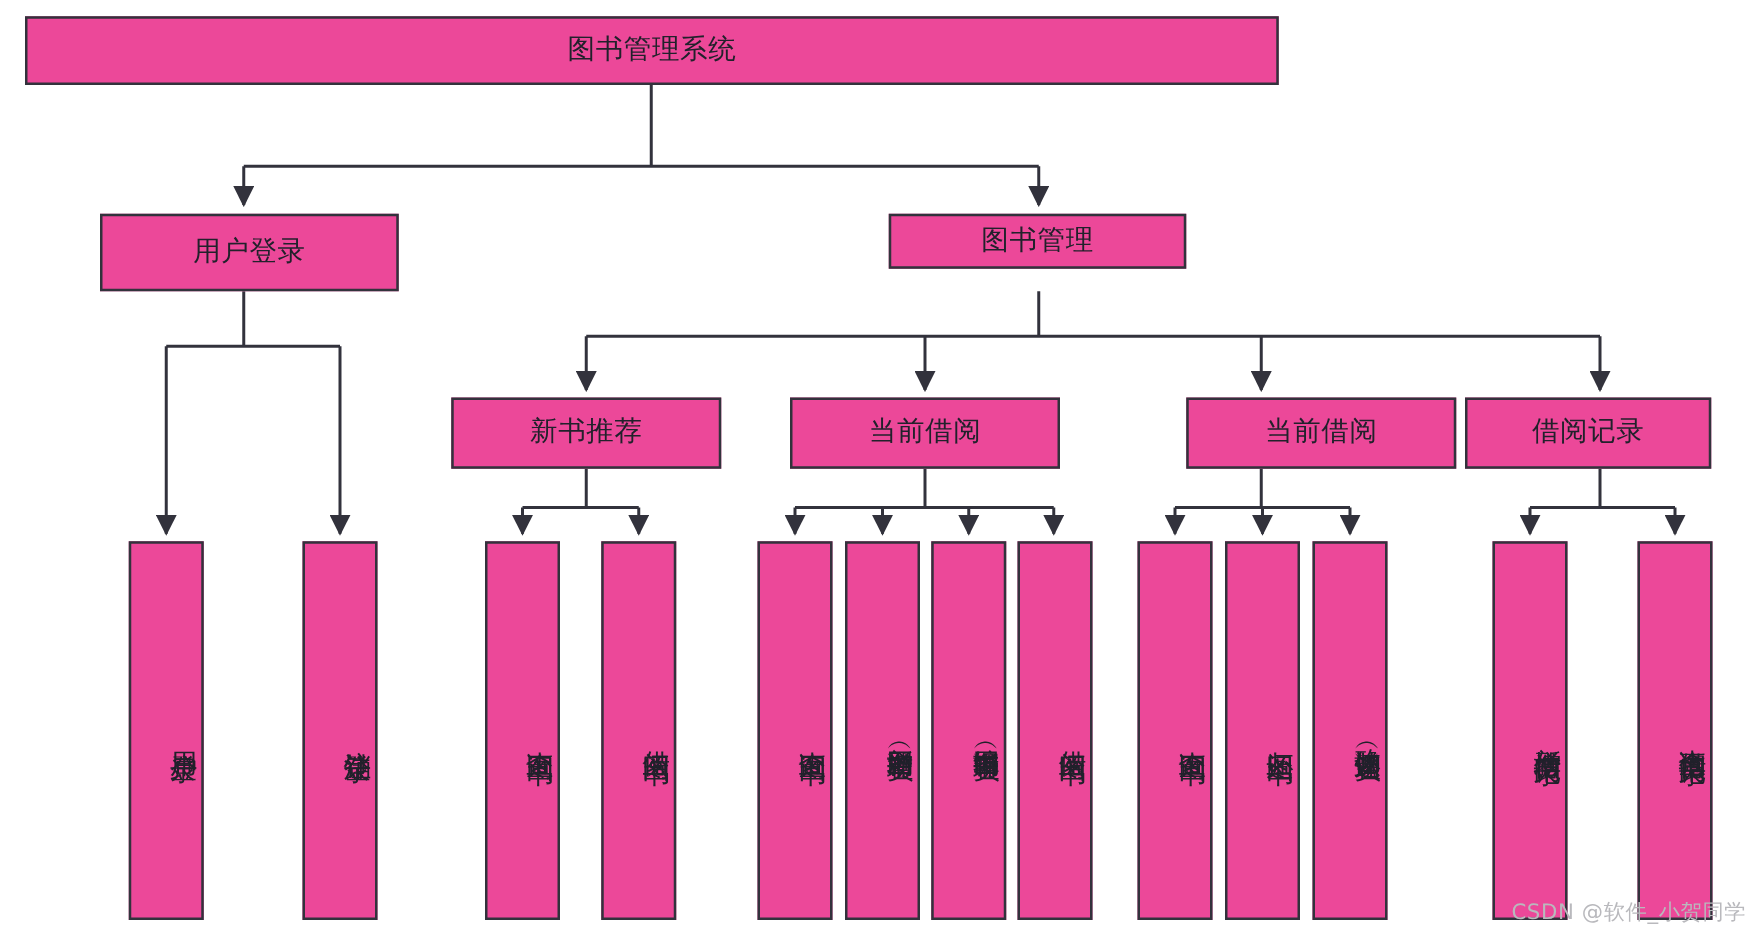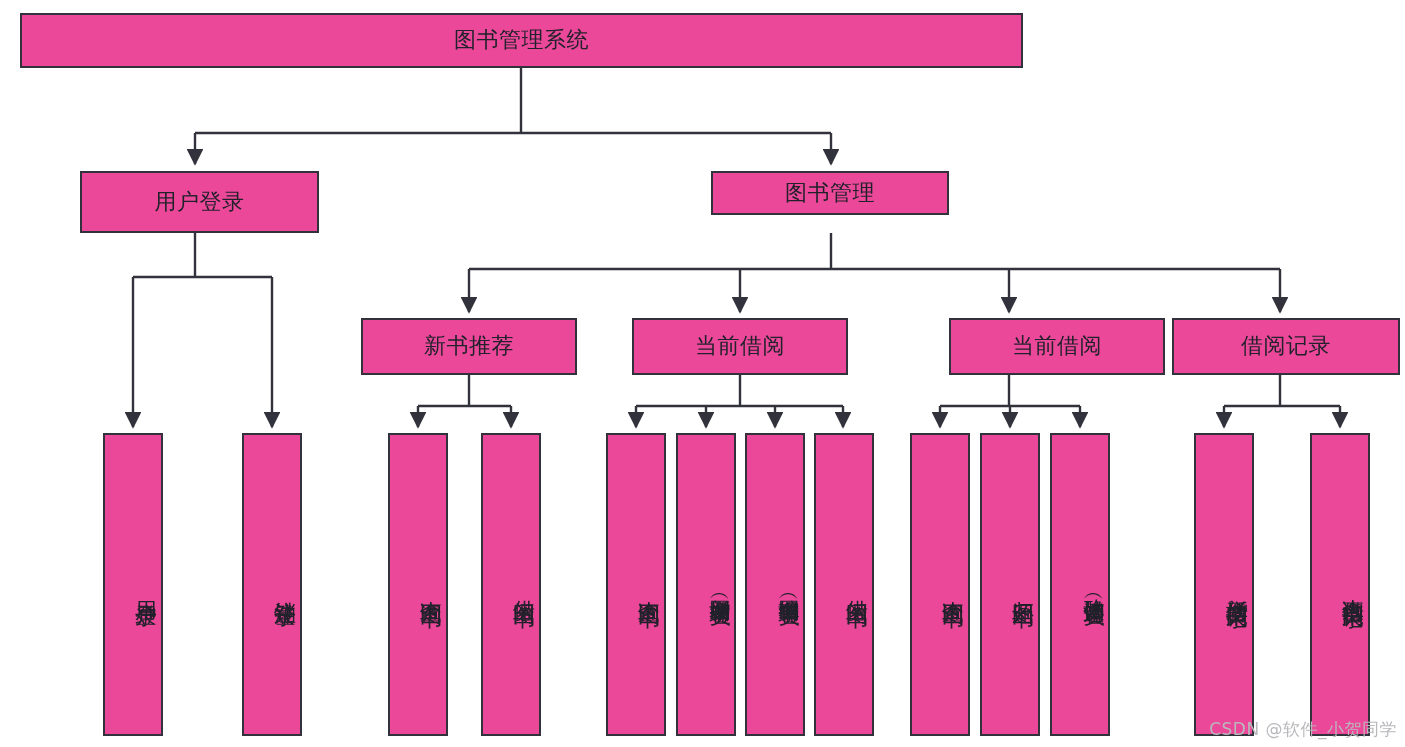--- a/index.html
+++ b/index.html
@@ -133,21 +133,21 @@
 
   <div class="node node-h" style="left:361px; top:318px; width:216px; height:57px;">
     <span>新书推荐</span>
   </div>
   <div class="node node-h" style="left:632px; top:318px; width:216px; height:57px;">
     <span>当前借阅</span>
   </div>
   <div class="node node-h" style="left:901px; top:318px; width:216px; height:57px;margin-left:48px;">
     <span>当前借阅</span>
   </div>
-  <div class="node node-h" style="left:1172px; top:318px; width:228px; height:57px;text-align:right;">
+  <div class="node node-h" style="left:1172px; top:318px; width:197px; height:57px;text-align:right;">
     <span>借阅记录</span>
   </div>
 
   <div class="node node-v" style="left:103px; top:433px; width:60px; height:303px;">
     <span>用户登录</span>
   </div>
   <div class="node node-v" style="left:242px; top:433px; width:60px; height:303px;">
     <span>注销登录</span>
   </div>
 

